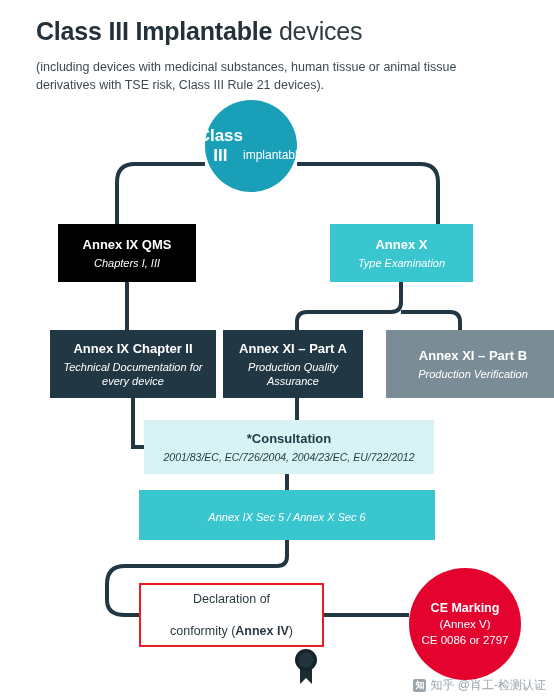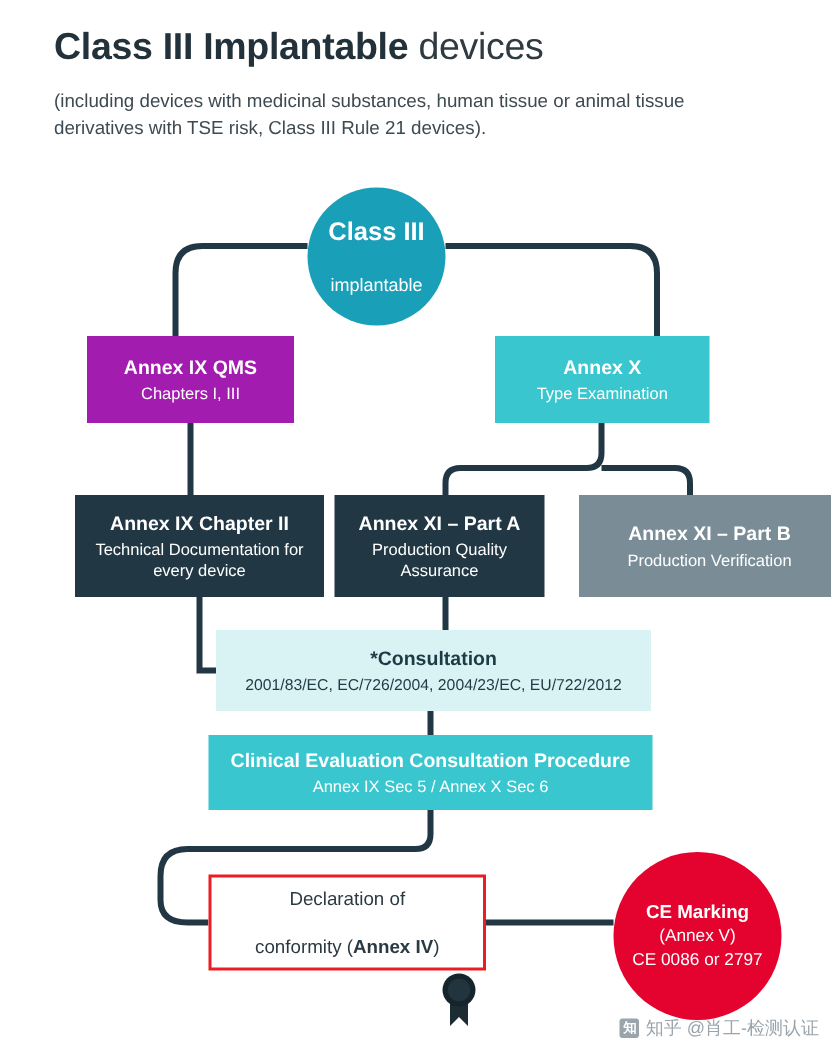--- a/index.html
+++ b/index.html
@@ -67,43 +67,44 @@
   .node .n-title {
     font-weight: 700;
     font-size: 13px;
     line-height: 16px;
   }
   .node .n-sub {
     font-size: 11px;
     line-height: 14px;
     margin-top: 3px;
     font-weight: 400;
+    font-style: italic;
   }
 
   
   .circle-node {
     position: absolute;
     left: 205px;
-    top: 125px;
+    top: 100px;
     width: 92px;
     height: 92px;
     border-radius: 50%;
     background: #1a9fb8;
     color: #ffffff;
     display: flex;
-    flex-direction: column;
+    flex-direction: row;
     align-items: center;
     justify-content: center;
     text-align: center;
   }
   .circle-node .c-title { font-size: 17px; font-weight: 700; line-height: 20px; }
   .circle-node .c-sub { font-size: 12px; line-height: 15px; margin-top: 18px; text-align: center; }
 
   
-  .teal { background: #a21caf; color: #ffffff; }
+  .teal { background: #000000; color: #ffffff; }
   .teal2 { background: #39c6cf; color: #ffffff; }
   .dark { background: #213744; color: #ffffff; }
   .slate { background: #7a8c96; color: #ffffff; }
   .lightteal { background: #d9f2f4; color: #1d3b44; }
 
   #node-annex9qms { left: 58px; top: 224px; width: 138px; height: 58px; }
   #node-annexX    { left: 330px; top: 224px; width: 143px; height: 58px; }
   #node-annex9ch2 { left: 50px; top: 330px; width: 166px; height: 68px; }
   #node-annex11a  { left: 223px; top: 330px; width: 140px; height: 68px; }
   #node-annex11b  { left: 386px; top: 330px; width: 174px; height: 68px; }
@@ -239,21 +240,20 @@
     <div class="n-title">Annex XI – Part B</div>
     <div class="n-sub">Production Verification</div>
   </div>
 
   <div class="node lightteal" id="node-consult">
     <div class="n-title">*Consultation</div>
     <div class="n-sub">2001/83/EC, EC/726/2004, 2004/23/EC, EU/722/2012</div>
   </div>
 
   <div class="node teal2" id="node-ceproc">
-    <div class="n-title">Clinical Evaluation Consultation Procedure</div>
     <div class="n-sub">Annex IX Sec 5 / Annex X Sec 6</div>
   </div>
 
   <div class="node" id="node-declaration">
     <div class="d-line1">Declaration of</div>
     <div class="d-line2"><span>conformity (</span><b>Annex IV</b><span>)</span></div>
   </div>
 
   <svg class="seal" viewBox="0 0 34 46">
     <path d="M11 22 L11 44 L17 38 L23 44 L23 22 Z" fill="#1d2b33"></path>

